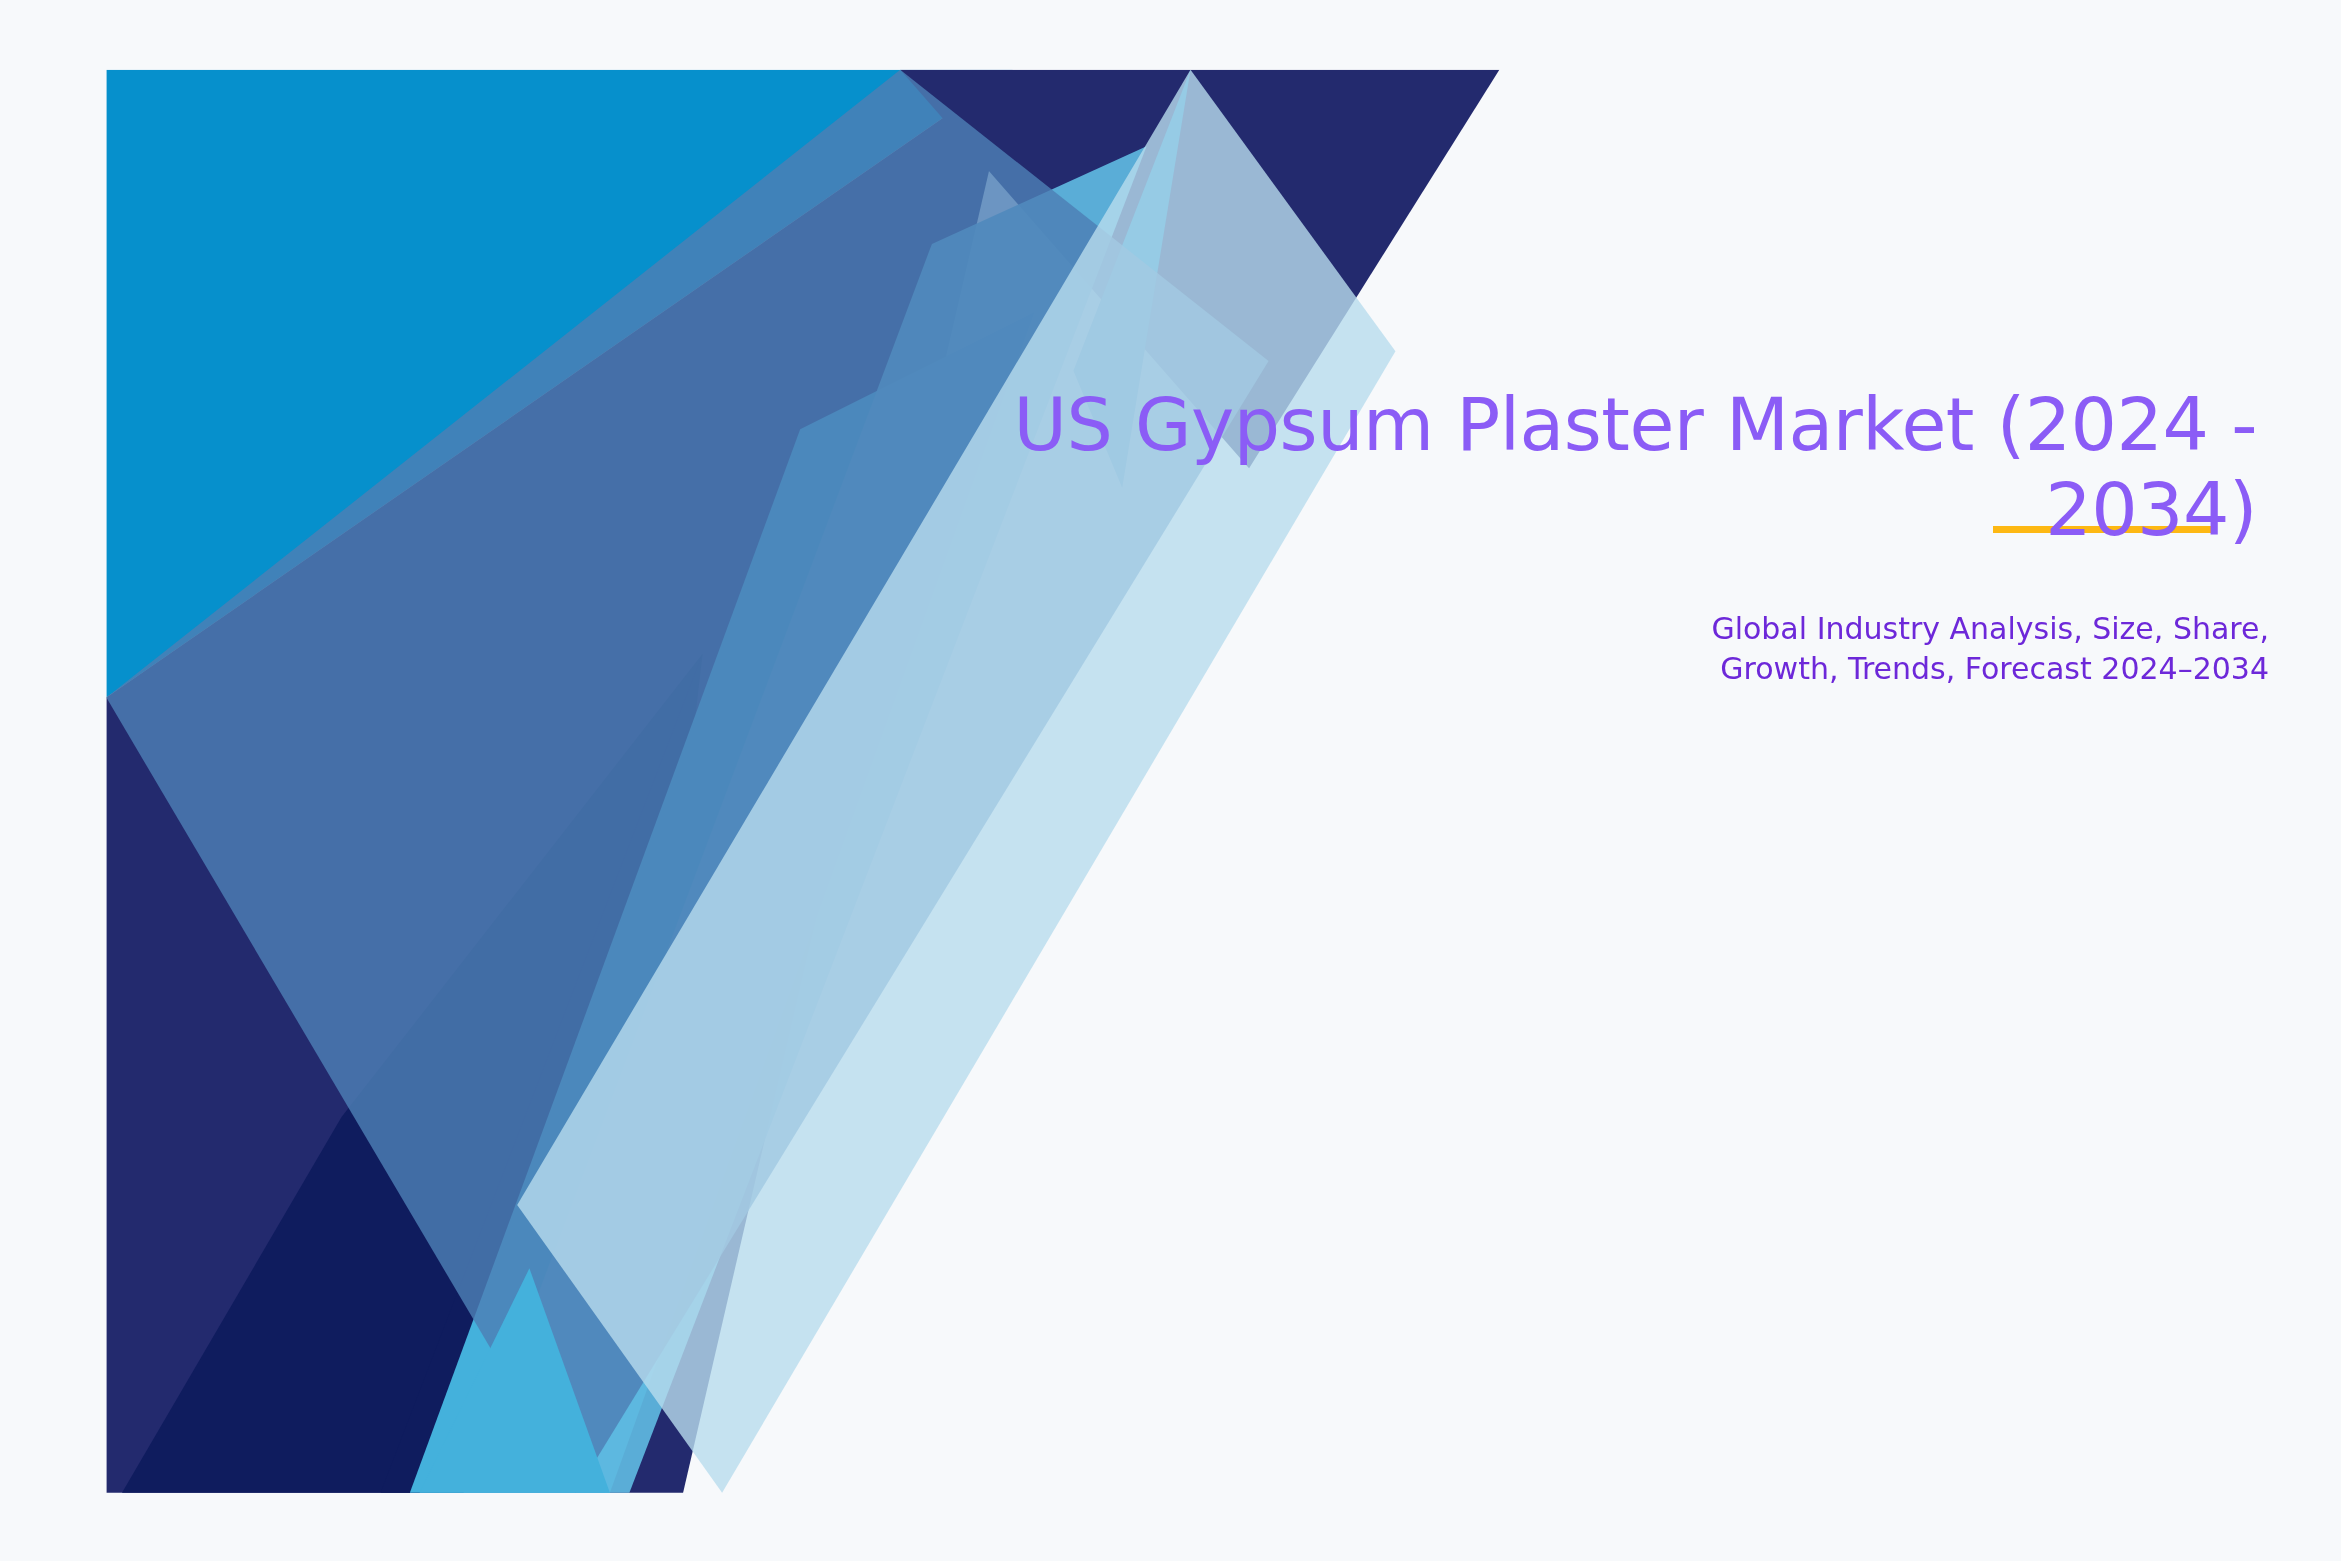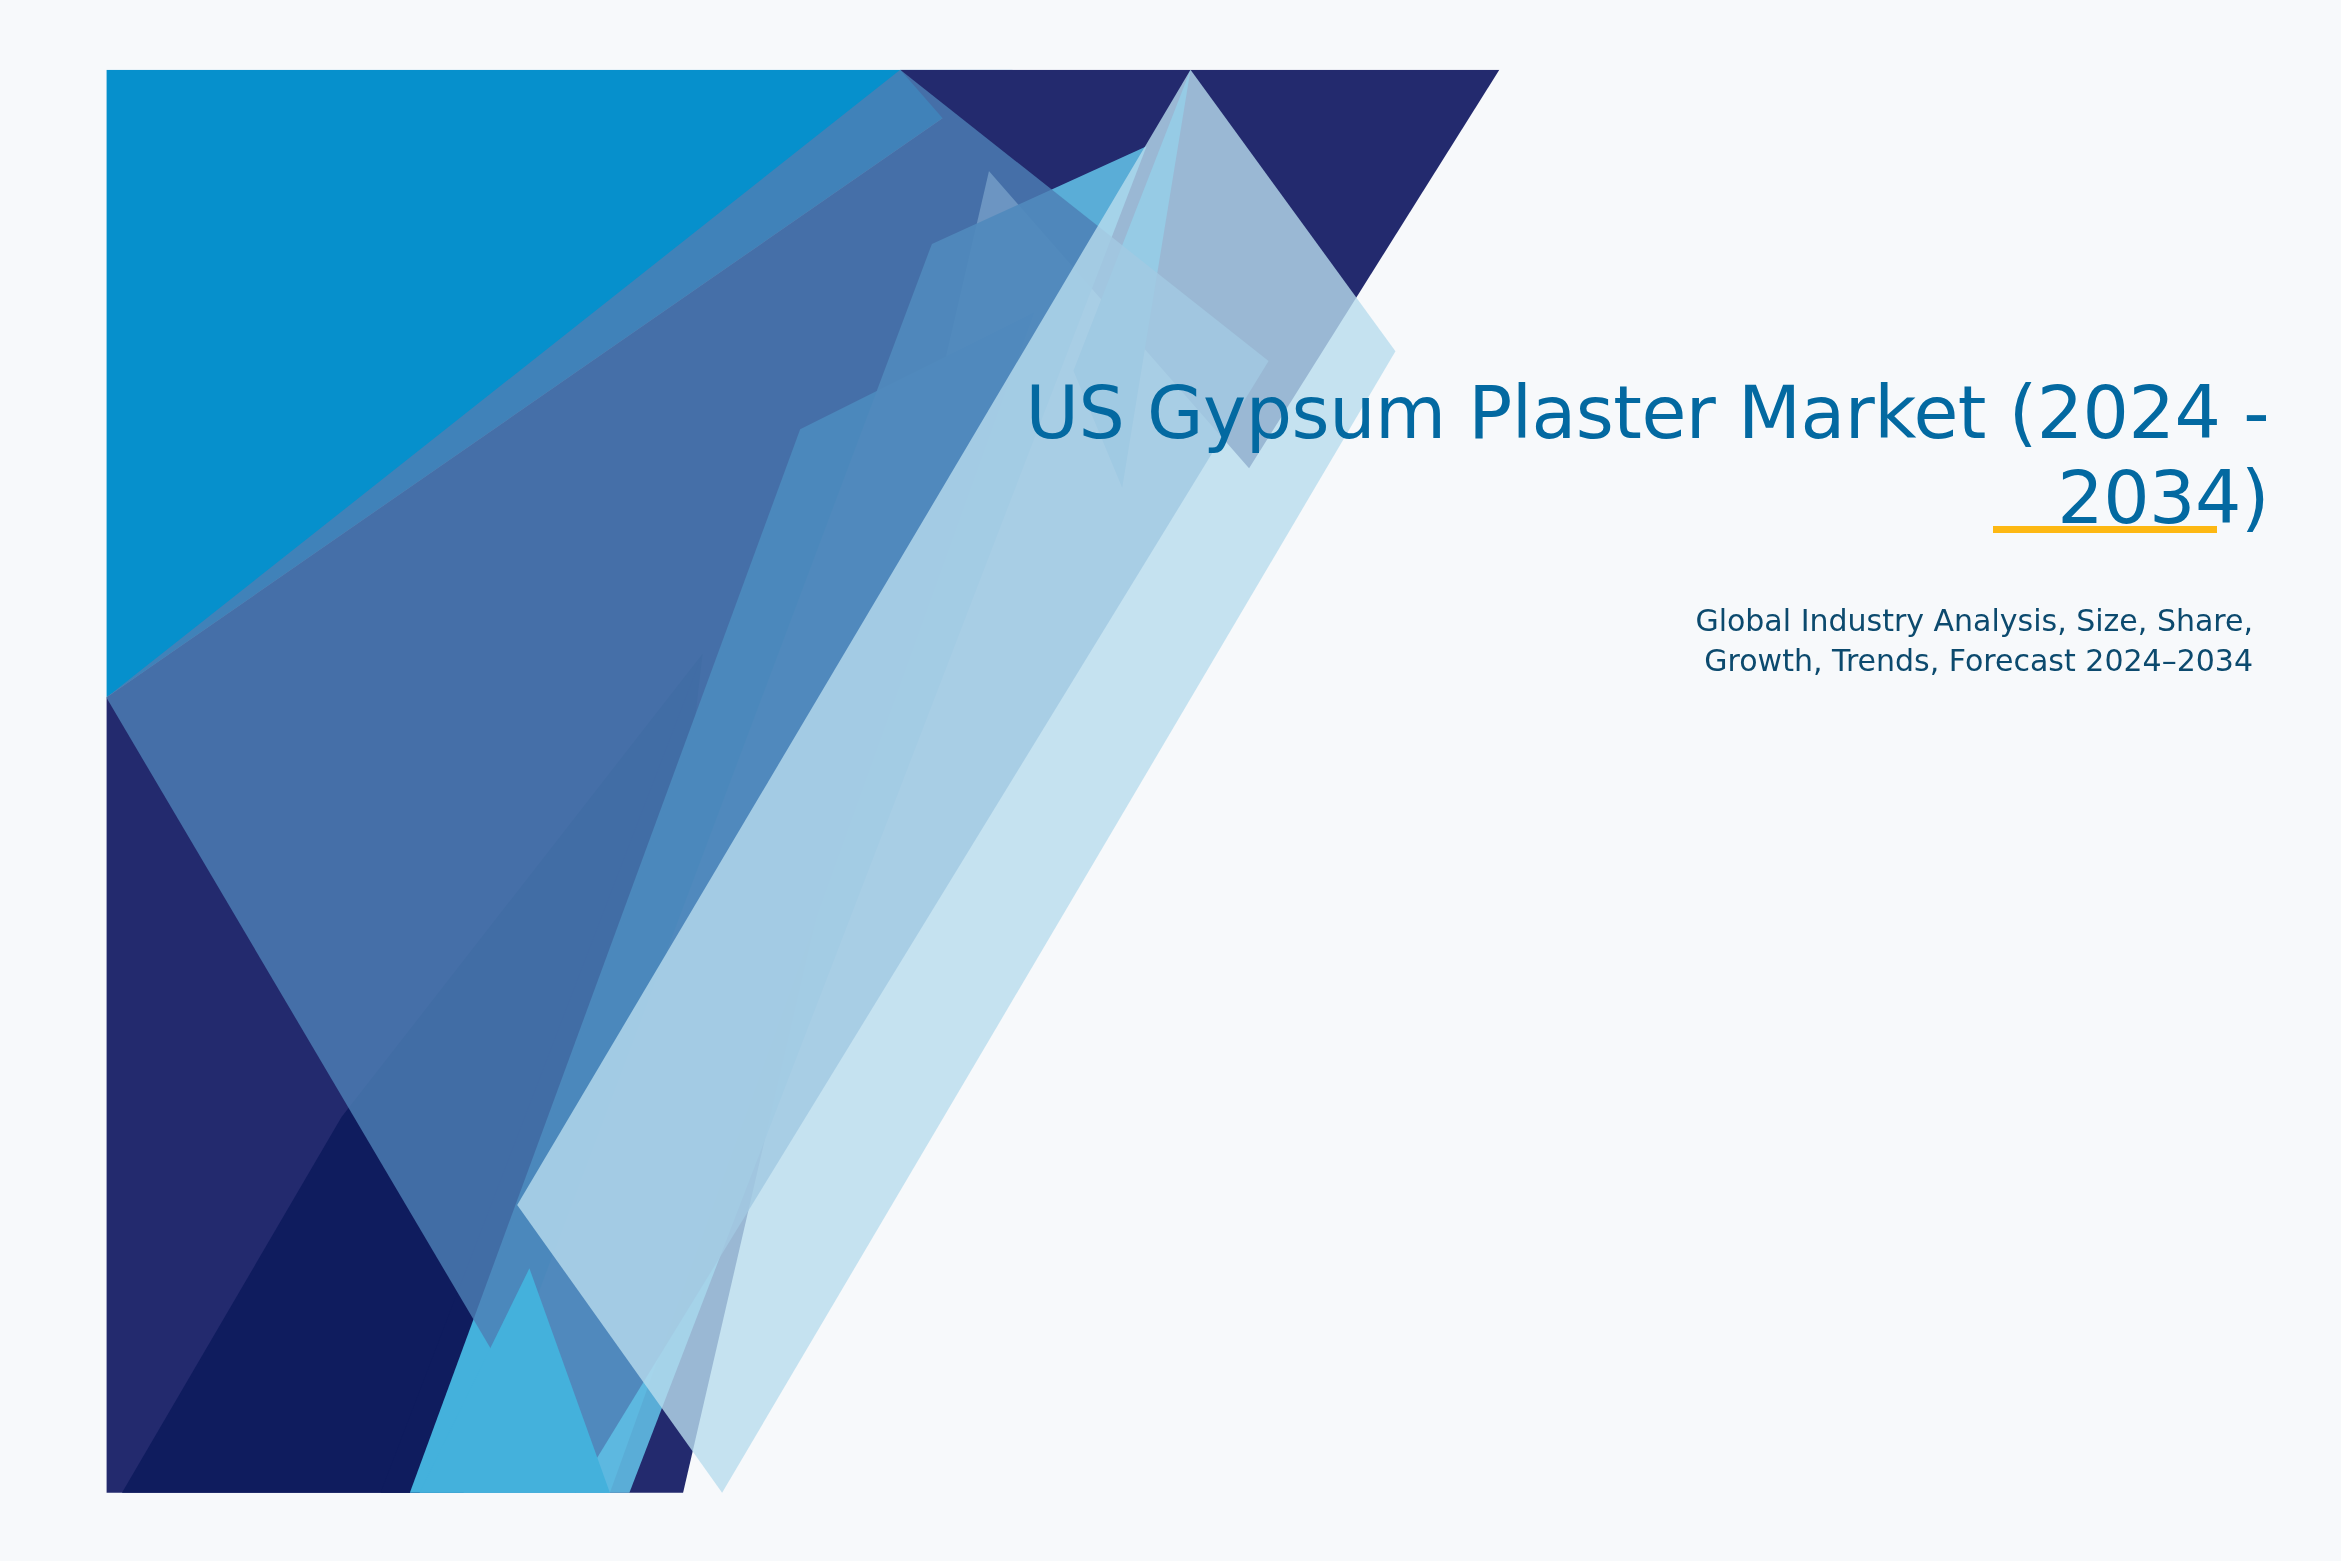--- a/index.html
+++ b/index.html
@@ -25,48 +25,48 @@
   }
   #text-block {
     position: absolute;
     left: 927px;
     top: 371px;
     width: 1342px;
     text-align: right;
     z-index: 5;
   }
   #title {
-    margin: 0;
+    margin: 12px;
     font-family: "DejaVu Sans", "Liberation Sans", sans-serif;
     font-size: 73px;
     line-height: 1.16;
     font-weight: 400;
-    color: #0369a1;
+    color: #8b5cf6;
     letter-spacing: -0.5px;
     text-align: right;
     position: relative;
     z-index: 3;
   }
   #accent-rule {
     position: absolute;
     left: 1993px;
     top: 526px;
     width: 224px;
     height: 7.3px;
     background: #fdb813;
     z-index: 2;
   }
   #subtitle {
-    margin: 16px;
+    margin: 0;
     padding-top: 45px;
     font-family: "DejaVu Sans", "Liberation Sans", sans-serif;
     font-size: 30px;
     line-height: 1.33;
     font-weight: 400;
-    color: #0c4a6e;
+    color: #6d28d9;
     white-space: pre-line;
   }
 </style>
 </head>
 <body>
 
 <div id="page">
 
   <svg id="artwork" viewBox="0 0 4800 3200" preserveAspectRatio="none" xmlns="http://www.w3.org/2000/svg">
 

